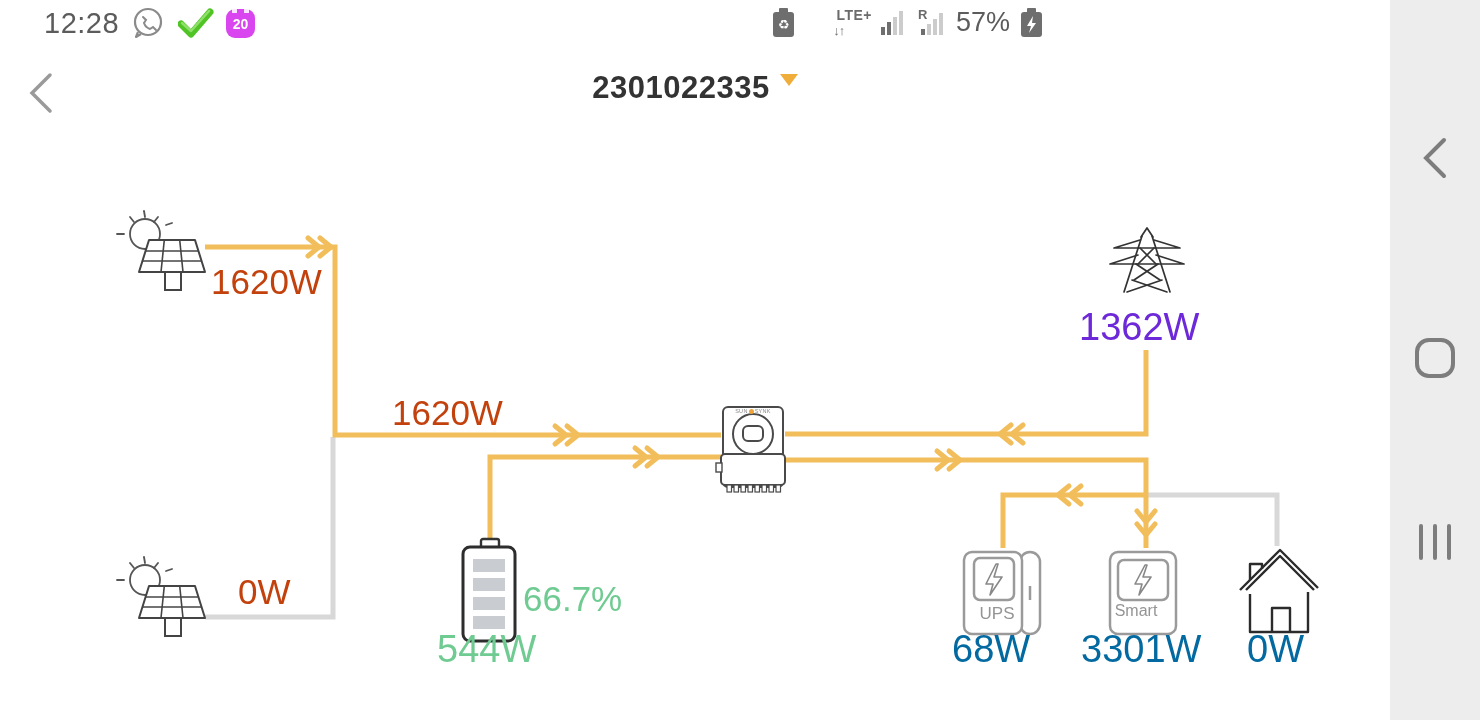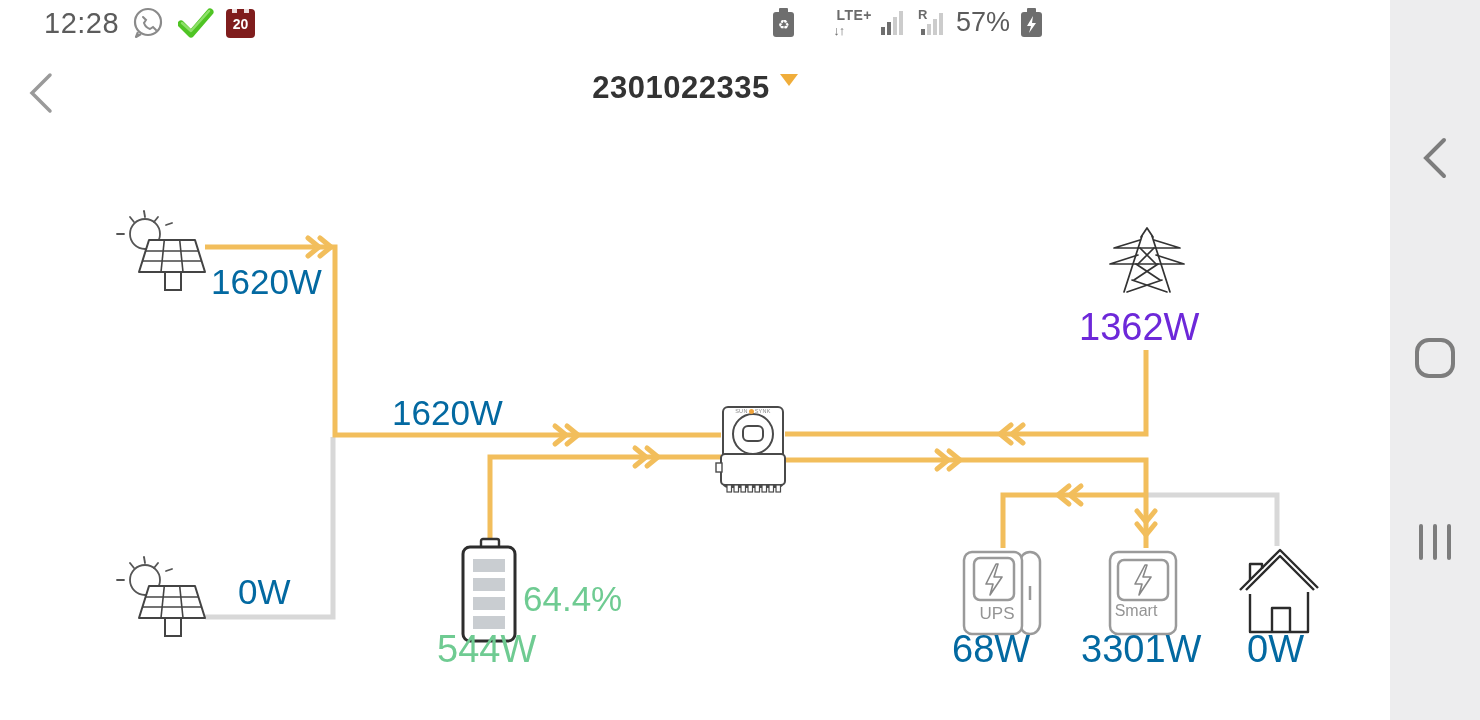--- a/index.html
+++ b/index.html
@@ -5,21 +5,21 @@
   * { margin:0; padding:0; box-sizing:border-box; }
   html,body { width:1480px; height:720px; background:#ffffff; overflow:hidden;
               font-family:"Liberation Sans", sans-serif; }
   .screen { position:relative; width:1480px; height:720px; background:#fff; }
 
   
   .statusbar { position:absolute; left:0; top:0; width:1176px; height:52px; }
   .sb-left { position:absolute; left:44px; top:6px; display:flex; align-items:center; gap:12px; }
   .sb-time { font-size:29px; color:#5c5c5c; letter-spacing:.5px; }
   .sb-right { position:absolute; right:132px; top:6px; display:flex; align-items:center; gap:9px; }
-  .sb-cal { width:29px; height:29px; background:#7f1d1d; border-radius:4px; color:#fff;
+  .sb-cal { width:29px; height:29px; background:#d946ef; border-radius:9px; color:#fff;
             font-size:14px; font-weight:bold; display:flex; align-items:center; justify-content:center;
             position:relative; }
   .sb-cal:before, .sb-cal:after { content:""; position:absolute; top:0; width:5px; height:4px; background:#fff; opacity:.85; }
   .sb-cal:before { left:6px; } .sb-cal:after { right:6px; }
   .sb-lte { display:flex; flex-direction:column; align-items:center; line-height:1; color:#6b6b6b; }
   .sb-lte .l1 { font-size:14px; font-weight:bold; letter-spacing:.5px;margin-left:31px; }
   .sb-lte .l2 { font-size:13px; margin-top:2px; letter-spacing:-1px; }
   .sb-pct { font-size:27px; color:#5c5c5c; }
 
   
@@ -27,21 +27,21 @@
   .back-btn { position:absolute; left:24px; top:10px; width:40px; height:42px; cursor:pointer; }
   .title-wrap { position:absolute; left:0; right:0; top:8px; display:flex; justify-content:center;
                 align-items:flex-start; gap:10px; cursor:pointer; }
   .title-text { font-size:31px; font-weight:bold; color:#333; letter-spacing:.5px; }
   .caret { width:0; height:0; border-left:9px solid transparent; border-right:9px solid transparent;
            border-top:12px solid #f0ad3a; margin-top:4px; }
 
   
   .wires { position:absolute; left:0; top:0; width:1480px; height:720px; }
   .val { position:absolute; font-size:35px; color:#444; white-space:nowrap; }
-  .c-blue  { color:#0369a1; }
+  .c-blue  { color:#c2410c; }
   .c-green { color:#6fcb92; }
   .c-red   { color:#0369a1; font-size:38px; }
   .c-grid  { color:#6d28d9; font-size:38px; }
   .mini-label { position:absolute; text-align:center; color:#949494; }
   .brand { position:absolute; left:724px; top:408px; width:58px; text-align:center;
            font-size:5.5px; color:#888; letter-spacing:.3px; display:flex;
            justify-content:center; align-items:center; gap:1px; }
   .brand .dot { width:5px; height:5px; border-radius:50%; background:#f0a33a; display:inline-block; }
 
   
@@ -166,21 +166,21 @@
       <path d="M8 48 L42 14 L76 48"></path>
       <path d="M12 38 V22 H24 V27"></path>
       <path d="M12 52 V90 H70 V50" fill="#fff"></path>
       <path d="M34 90 V66 H52 V90"></path>
     </g>
   </svg>
 
   <div class="val c-blue" style="left:211px; top:262px;">1620W</div>
   <div class="val c-blue" style="left:392px; top:393px;">1620W</div>
   <div class="val c-blue" style="left:238px; top:572px;">0W</div>
-  <div class="val c-green" style="left:523px; top:579px;">64.4%</div>
+  <div class="val c-green" style="left:523px; top:579px;">66.7%</div>
   <div class="val c-green" style="left:437px; top:628px; font-size:38px;">544W</div>
   <div class="val c-grid" style="left:1079px; top:306px;">1362W</div>
   <div class="val c-red" style="left:952px; top:628px;">68W</div>
   <div class="val c-red" style="left:1081px; top:628px;">3301W</div>
   <div class="val c-red" style="left:1247px; top:628px;">0W</div>
 
   <div class="mini-label" style="left:964px; top:604px; width:66px; font-size:17px;text-align:center;">UPS</div>
   <div class="mini-label" style="left:1108px; top:602px; width:56px; font-size:16px;">Smart</div>
 
   <div class="brand">

